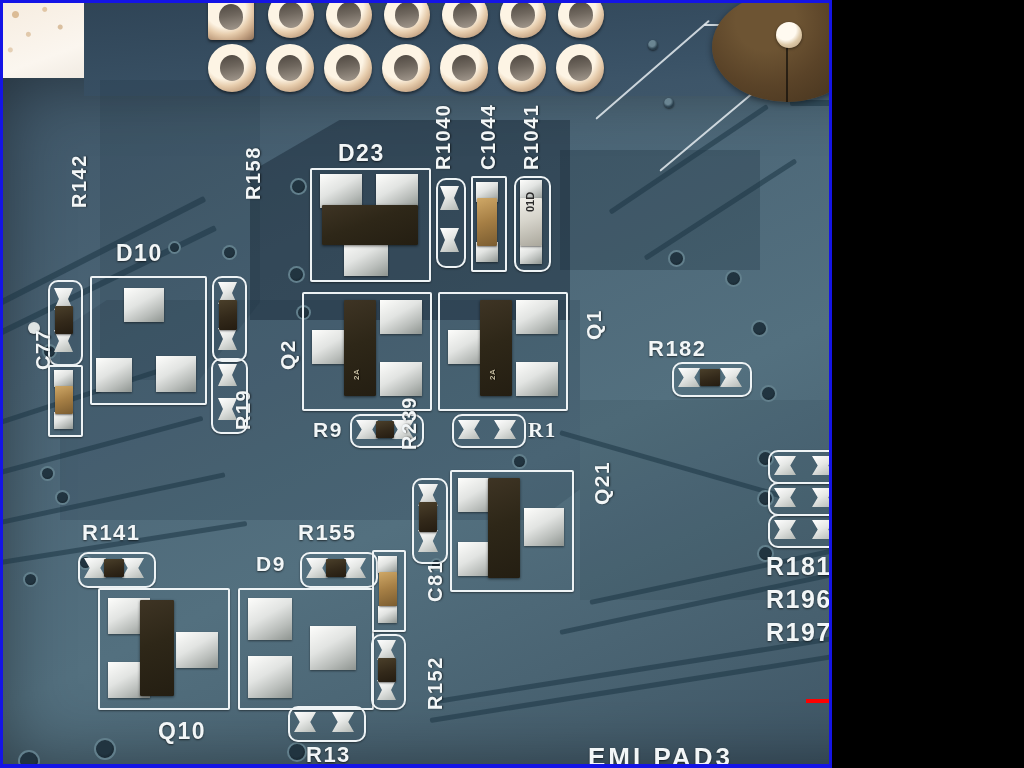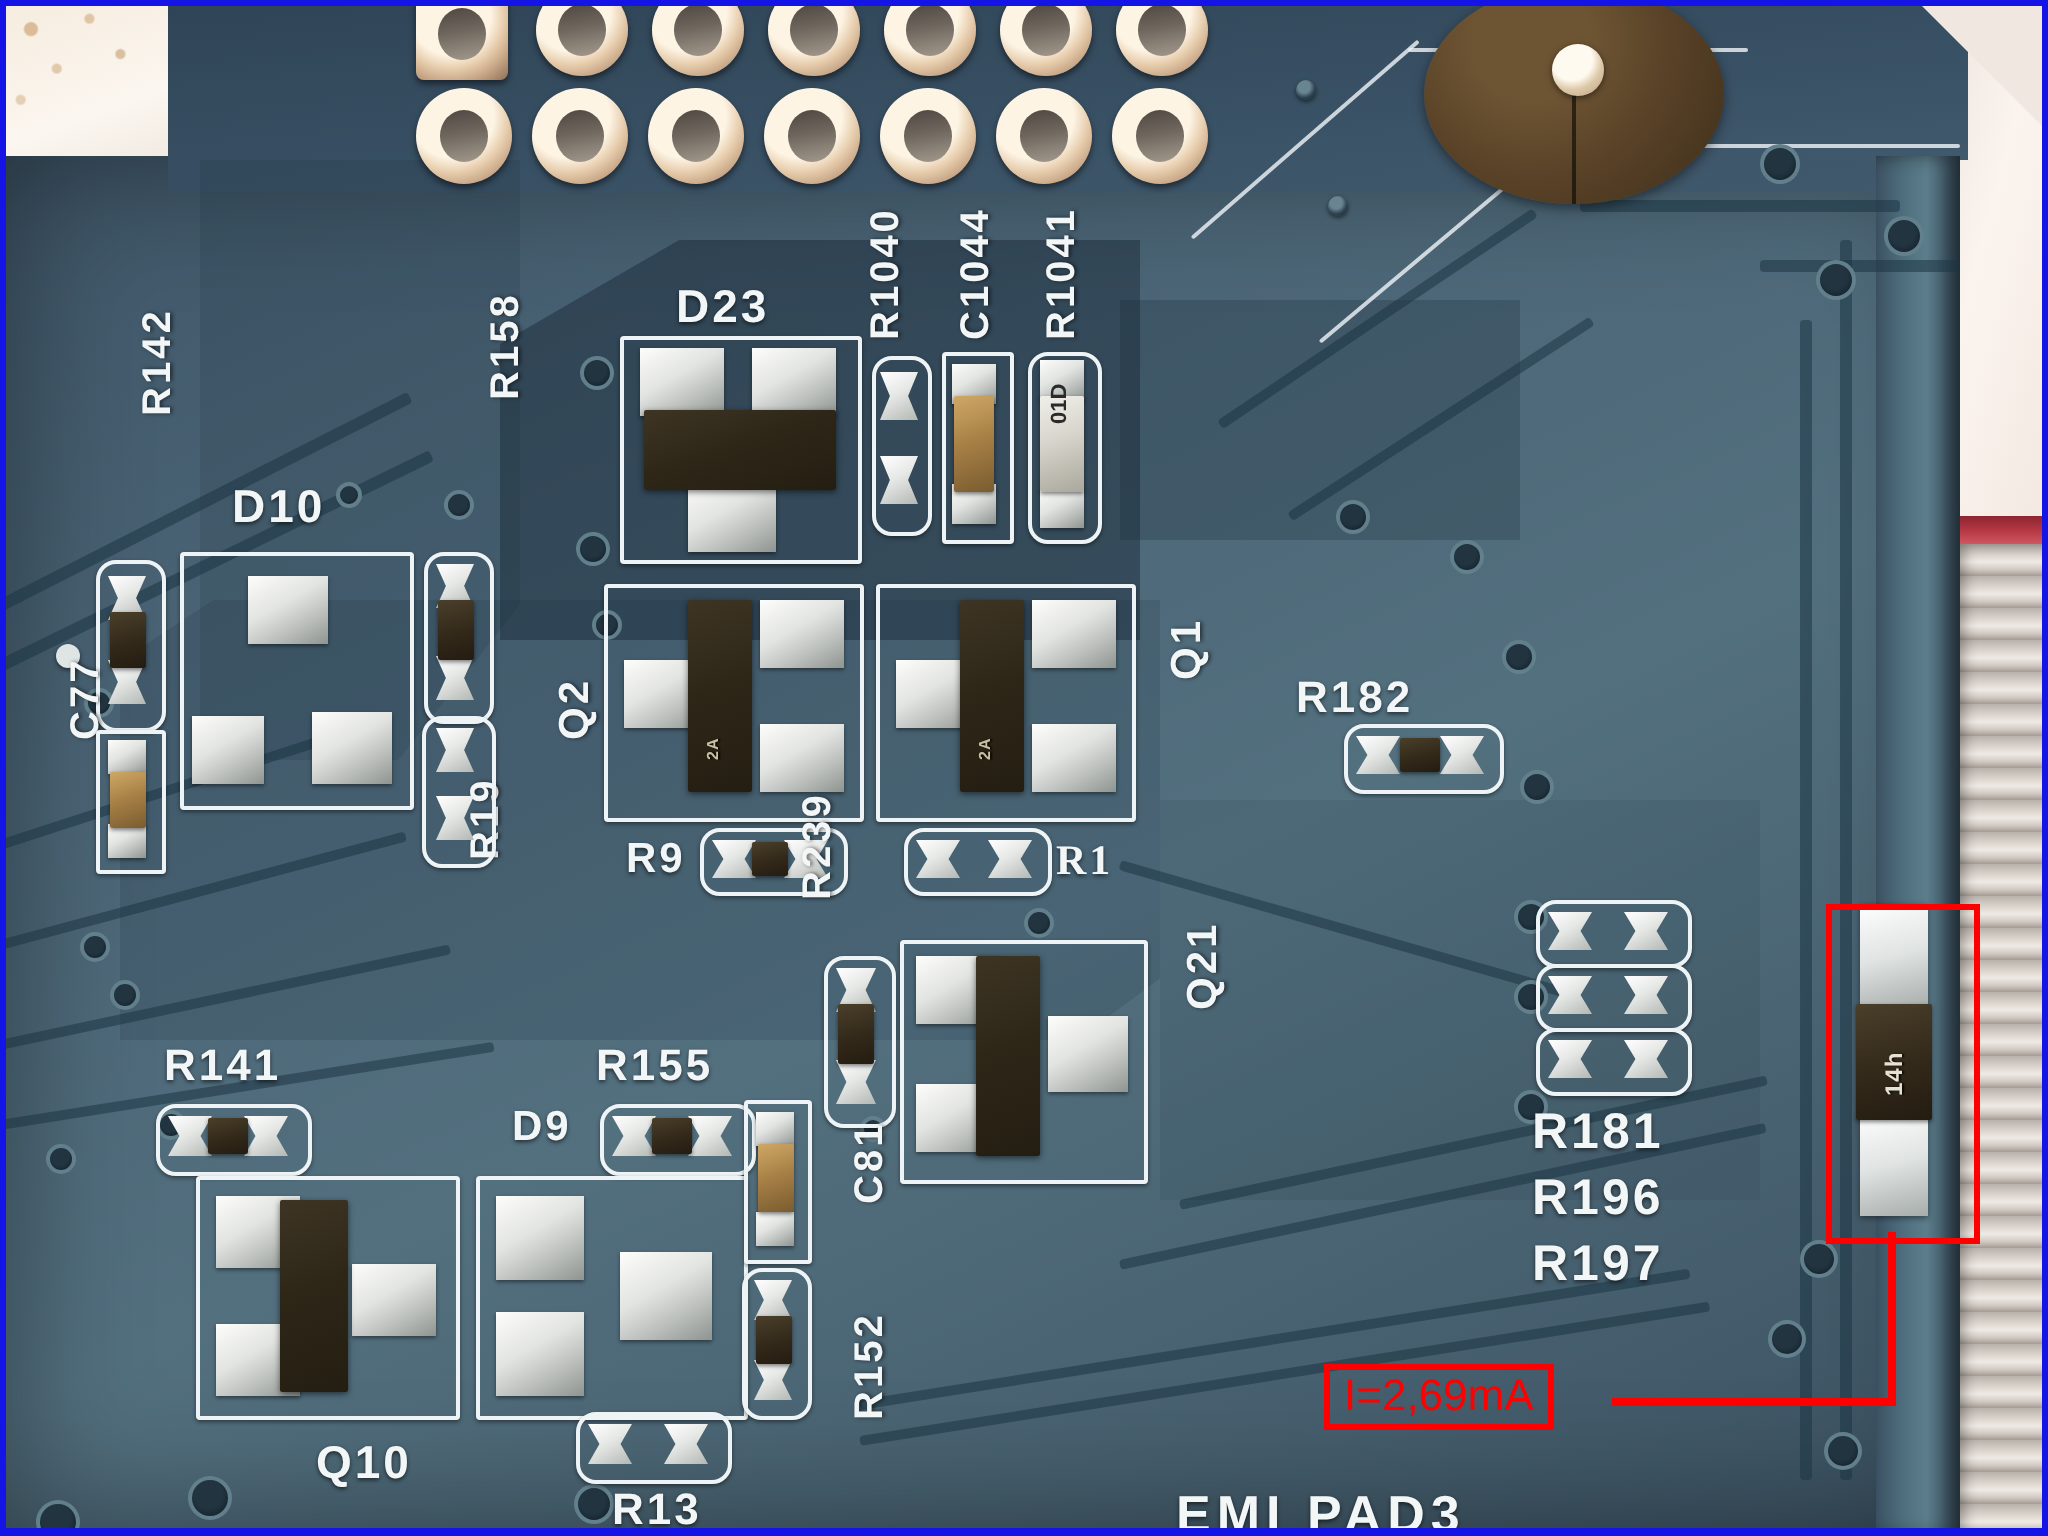--- a/index.html
+++ b/index.html
@@ -1,17 +1,17 @@
 <!DOCTYPE html>
 <html><head>
 <meta charset="utf-8">
 <style>
   html,body{margin:0;padding:0;background:#000;}
   #stage{
-    position:relative;width:1024px;height:768px;overflow:hidden;
+    position:relative;width:832px;height:768px;overflow:hidden;
     font-family:"Liberation Sans", sans-serif;
   }
 
   
   .bg-base{position:absolute;inset:0;background:#cfc6bd;}
   .bg-topleft{position:absolute;left:0;top:0;width:86px;height:104px;
     background:
       radial-gradient(circle at 18% 14%, rgba(196,146,86,.55) 0 3px, transparent 4px),
       radial-gradient(circle at 52% 9%, rgba(196,146,86,.45) 0 2px, transparent 3px),
       radial-gradient(circle at 70% 26%, rgba(180,130,70,.45) 0 2px, transparent 3px),
@@ -391,20 +391,19 @@
        box-shadow:0 1px 3px rgba(0,0,0,.45);"></div>
   <div style="position:absolute;left:930px;top:556px;width:34px;height:52px;
        background:linear-gradient(165deg,#ffffff 0%,#dfe3e2 50%,#a7adaa 100%);
        box-shadow:0 1px 3px rgba(0,0,0,.45);"></div>
   <div class="body-res" style="left:928px;top:502px;width:38px;height:58px;"></div>
   <div class="part-mark" style="left:940px;top:548px;transform:rotate(-90deg);transform-origin:left top;font-size:12px;color:#e7e3d2;">14h</div>
 
   <div class="ann-box" style="left:913px;top:452px;width:71px;height:164px;"></div>
   <div class="ann-line" style="left:944px;top:616px;width:4px;height:87px;"></div>
   <div class="ann-line" style="left:806px;top:699px;width:142px;height:4px;"></div>
-  <div class="ann-label" style="left:662px;top:682px;">I=2,69mA</div>
 
   <div class="blue-bar-top"></div>
   <div class="blue-bar-bot"></div>
   <div class="blue-bar-left"></div>
   <div class="blue-bar-right"></div>
 
 </div>
 
 </body></html>

